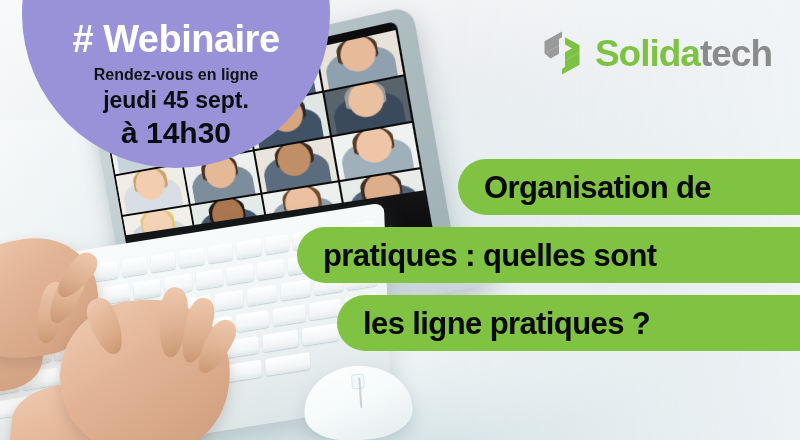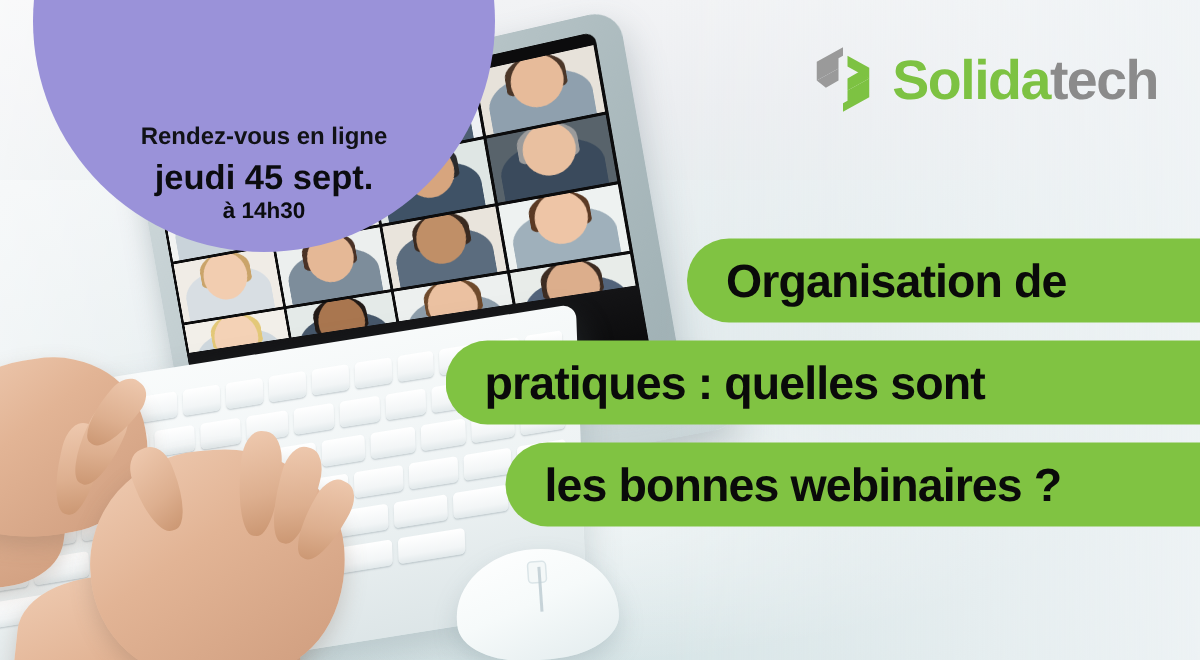--- a/index.html
+++ b/index.html
@@ -313,21 +313,21 @@
   .badge-date {
     color: #0b0c0f;
     font-size: 23px;
     font-weight: bold;
     line-height: 1.18;
     margin: 3px 0 0 0;
     white-space: nowrap;
   }
   .badge-time {
     color: #0b0c0f;
-    font-size: 15px;
+    font-size: 30px;
     font-weight: bold;
     line-height: 1.18;
     margin: 0;
     white-space: nowrap;
   }
 
   
   .logo {
     position: absolute;
     right: 28px;
@@ -618,20 +618,21 @@
   </div>
 
   <div class="mouse">
     <div class="mouse-wheel"></div>
     <div class="mouse-split"></div>
   </div>
 
   <div class="bg-vignette-right"></div>
 
   <div class="badge">
+    <div class="badge-title"># Webinaire</div>
     <div class="badge-sub">Rendez-vous en ligne</div>
     <div class="badge-date">jeudi 45 sept.</div>
     <div class="badge-time">à 14h30</div>
   </div>
 
   <div class="logo">
     <span class="logo-mark">
       <svg viewBox="0 0 42 46" width="42" height="46">
         <path fill="#9a9a9a" d="M21 1.5 3.5 11.2v12.4L18 15.6V8.9l3-1.7z"></path>
         <path fill="#9a9a9a" d="M3.5 23.6 18 15.6v8.1L9.6 28.5z"></path>
@@ -643,16 +644,16 @@
     <span class="logo-text"><span class="g">Solida</span><span class="k">tech</span></span>
   </div>
 
   <div class="bar bar-1">
     <span>Organisation de</span>
   </div>
   <div class="bar bar-2">
     <span>pratiques : quelles sont</span>
   </div>
   <div class="bar bar-3">
-    <span>les bonnes webinaires ?</span>
+    <span>les ligne pratiques ?</span>
   </div>
 
 </div>
 
 </body></html>

